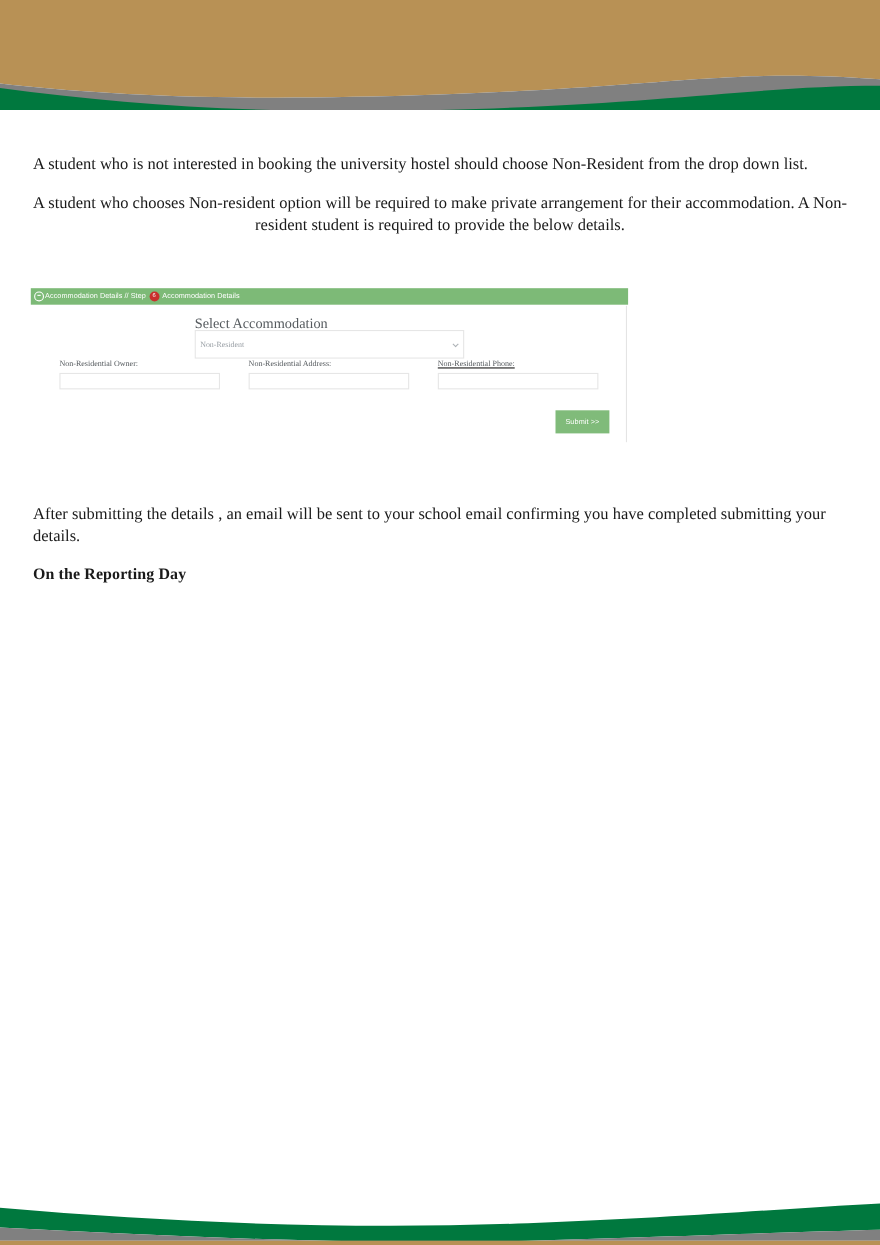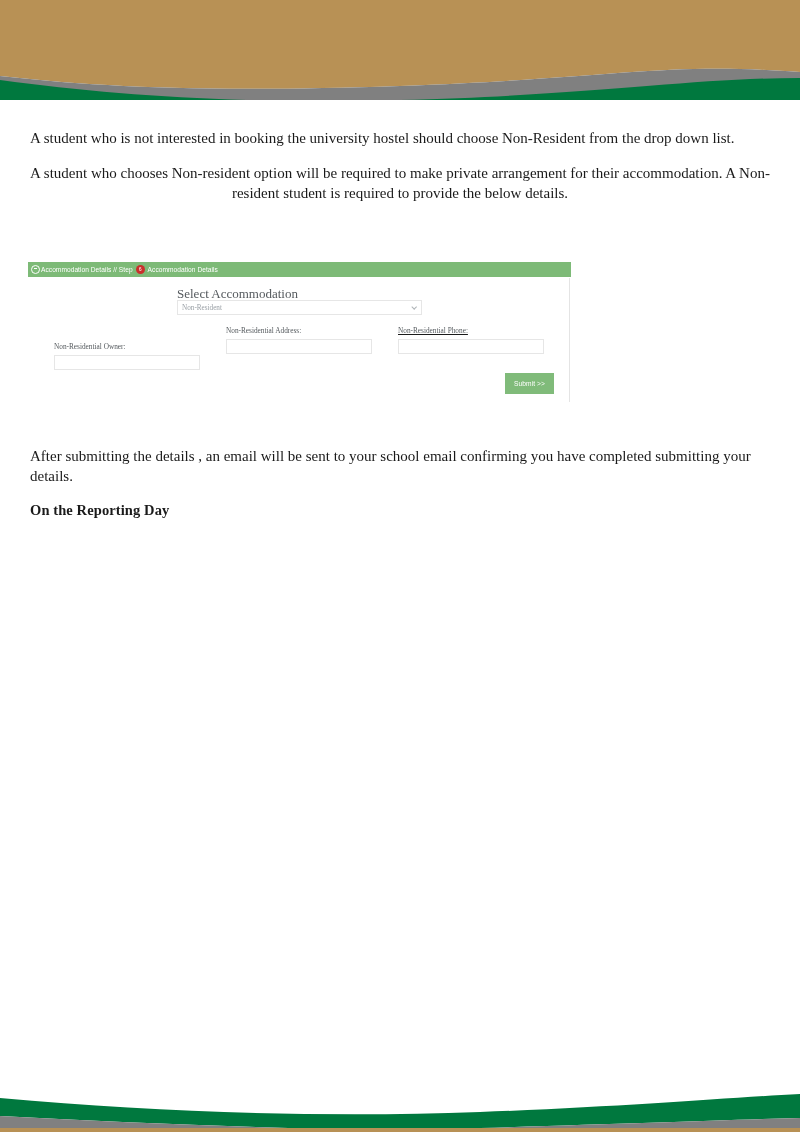--- a/index.html
+++ b/index.html
@@ -45,21 +45,21 @@
     font-weight: bold;
     margin: 0 0 16px 0;
     line-height: 1.25;
     letter-spacing: 0.1px;
   }
   h2.doc-heading.second {
   }
   p.doc-para {
     font-size: 15px;
     line-height: 20px;
-    margin: 0 0 15px 0;
+    margin: 12px 0 15px 0;
     text-align: left;
   }
   p.doc-para.tight { margin-bottom: 13px; text-align: center; }
 
   
   .embed {
     position: absolute;
     left: 28px;
     top: 262px;
     width: 543px;
@@ -133,21 +133,21 @@
     top: 286px;
     font-size: 13px;
     color: #555a5e;
     white-space: nowrap;
   }
   .sel-box {
     position: absolute;
     left: 177px;
     top: 300px;
     width: 245px;
-    height: 15px;
+    height: 26px;
     border: 1px solid #e6e6e6;
     background: #ffffff;
     box-sizing: border-box;
     display: flex;
     align-items: center;
     justify-content: space-between;
     padding: 0 4px;
   }
   .sel-box .sel-value {
     font-size: 7.2px;
@@ -182,21 +182,21 @@
     display: block;
     margin-bottom: 4px;
   }
   .field .f-input {
     width: 146px;
     height: 15px;
     border: 1px solid #e6e6e6;
     background: #ffffff;
     box-sizing: border-box;
   }
-  .field-owner   { left: 54px;  top: 326px; margin-top: 16px; }
+  .field-owner   { left: 54px;  top: 326px; }
   .field-address { left: 226px; top: 326px; }
   .field-phone   { left: 398px; top: 326px; text-decoration: underline; }
 
   .submit-btn {
     position: absolute;
     left: 505px;
     top: 373px;
     width: 49px;
     height: 21px;
     background: #80bb7a;

